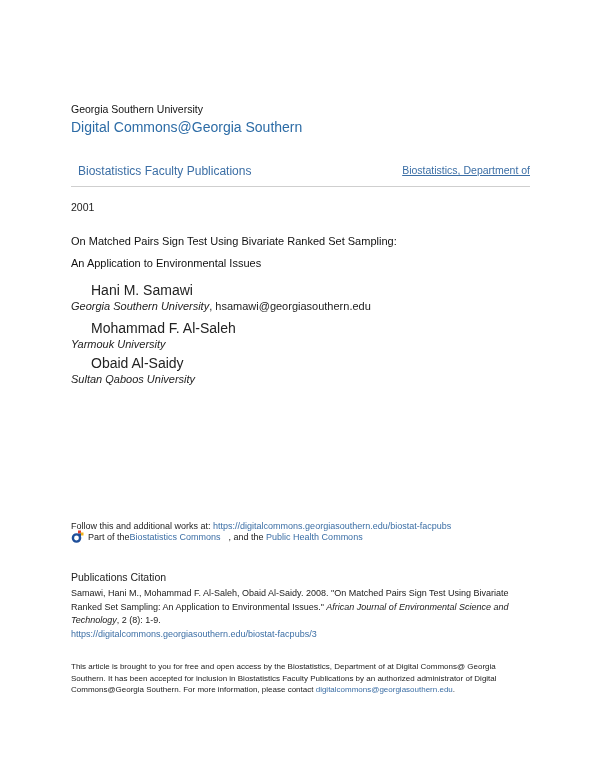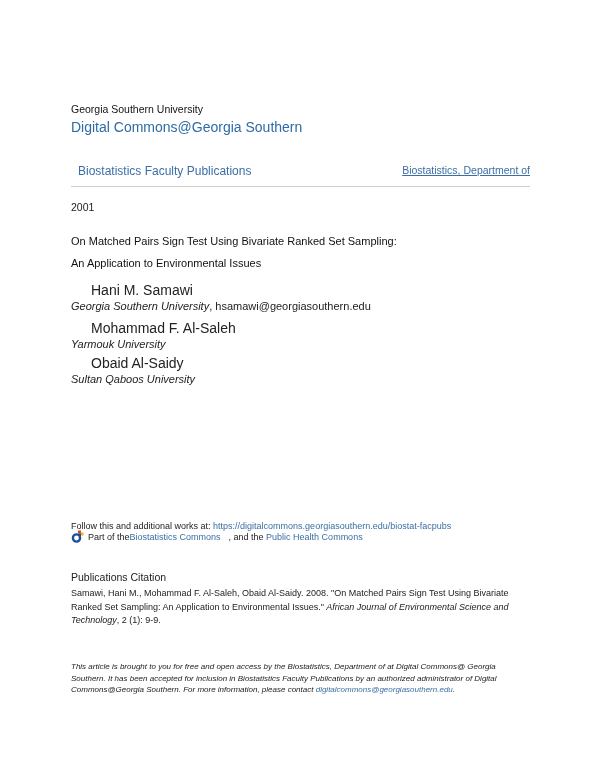--- a/index.html
+++ b/index.html
@@ -76,21 +76,21 @@
       font-size: 10.5px; color: #222;
     }
     .citation {
       left: 71px; top: 587px;
       width: 470px;
       font-size: 9px; line-height: 13.5px; color: #222;
     }
     .footer-note {
       left: 71px; top: 661px;
       width: 460px;
-      font-size: 8px; line-height: 11.5px; color: #222; font-style: italic;
+      font-size: 8px; line-height: 11.5px; color: #222;
     }
   </style>
 </head>
 <body>
 
 <div class="abs institution">Georgia Southern University</div>
 <a class="abs repo link" style="color:#2d6ca6;">Digital Commons@Georgia Southern</a>
 
 <a class="abs series link">Biostatistics Faculty Publications</a>
 <a class="abs dept link">Biostatistics, Department of</a>
@@ -140,18 +140,19 @@
   </span>
   <span>Part of the </span>
   <a class="link">Biostatistics Commons</a>
   <span style="white-space:pre;margin-left:8px;">, and the </span>
   <a class="link">Public Health Commons</a>
 </div>
 
 <div class="abs rec-title">Publications Citation</div>
 
 <div class="abs citation">
-  <span>Samawi, Hani M., Mohammad F. Al-Saleh, Obaid Al-Saidy. 2008. "On Matched Pairs Sign Test Using Bivariate Ranked Set Sampling: An Application to Environmental Issues." </span><i>African Journal of Environmental Science and Technology</i><span>, 2 (1): 9-9.</span><br>
+  <span>Samawi, Hani M., Mohammad F. Al-Saleh, Obaid Al-Saidy. 2008. "On Matched Pairs Sign Test Using Bivariate Ranked Set Sampling: An Application to Environmental Issues." </span><i>African Journal of Environmental Science and Technology</i><span>, 2 (8): 1-9.</span><br>
+  <a class="link">https://digitalcommons.georgiasouthern.edu/biostat-facpubs/3</a>
 </div>
 
 <div class="abs footer-note">
   <span>This article is brought to you for free and open access by the Biostatistics, Department of at Digital Commons@ Georgia Southern. It has been accepted for inclusion in Biostatistics Faculty Publications by an authorized administrator of Digital Commons@Georgia Southern. For more information, please contact </span><a class="link">digitalcommons@georgiasouthern.edu</a><span>.</span>
 </div>
 
 </body></html>

